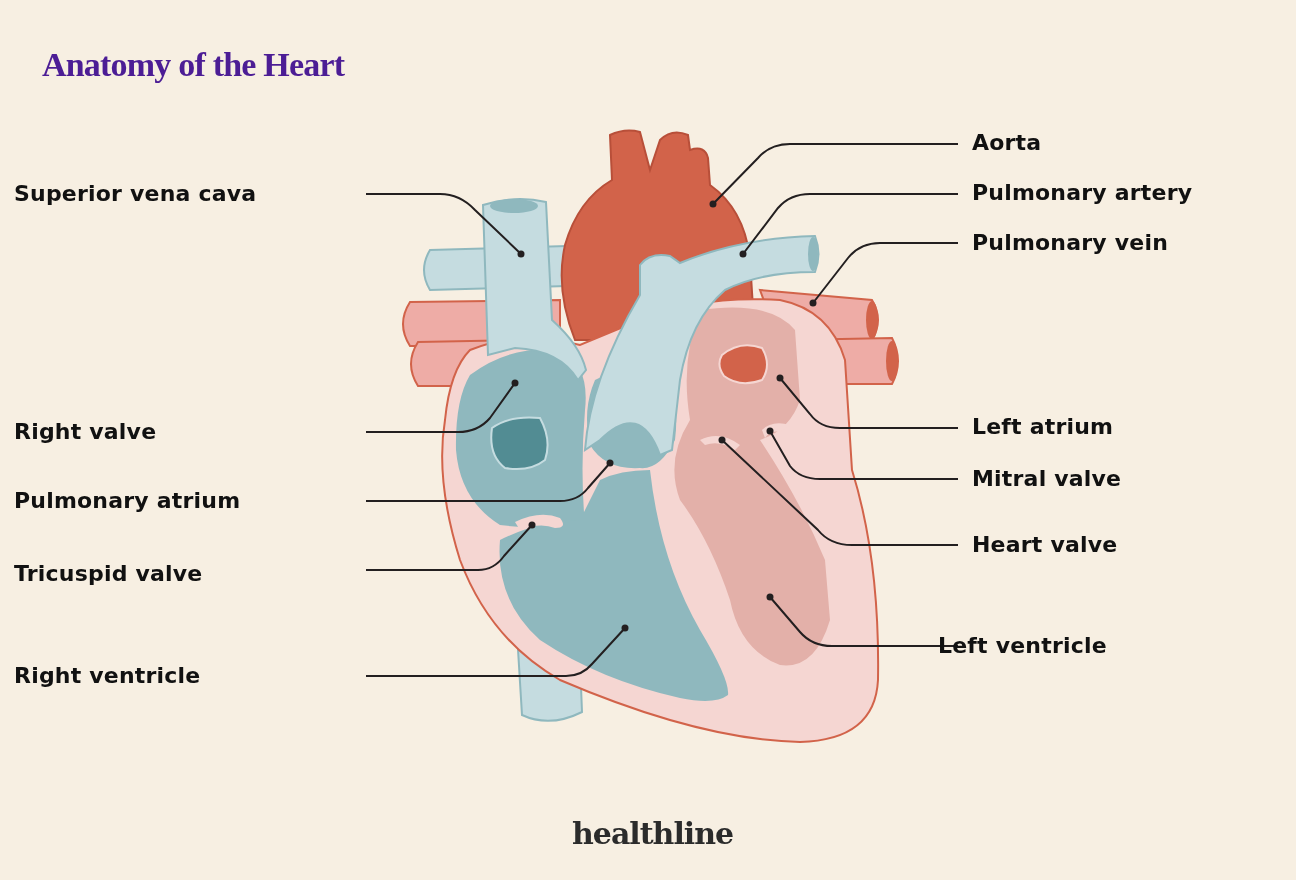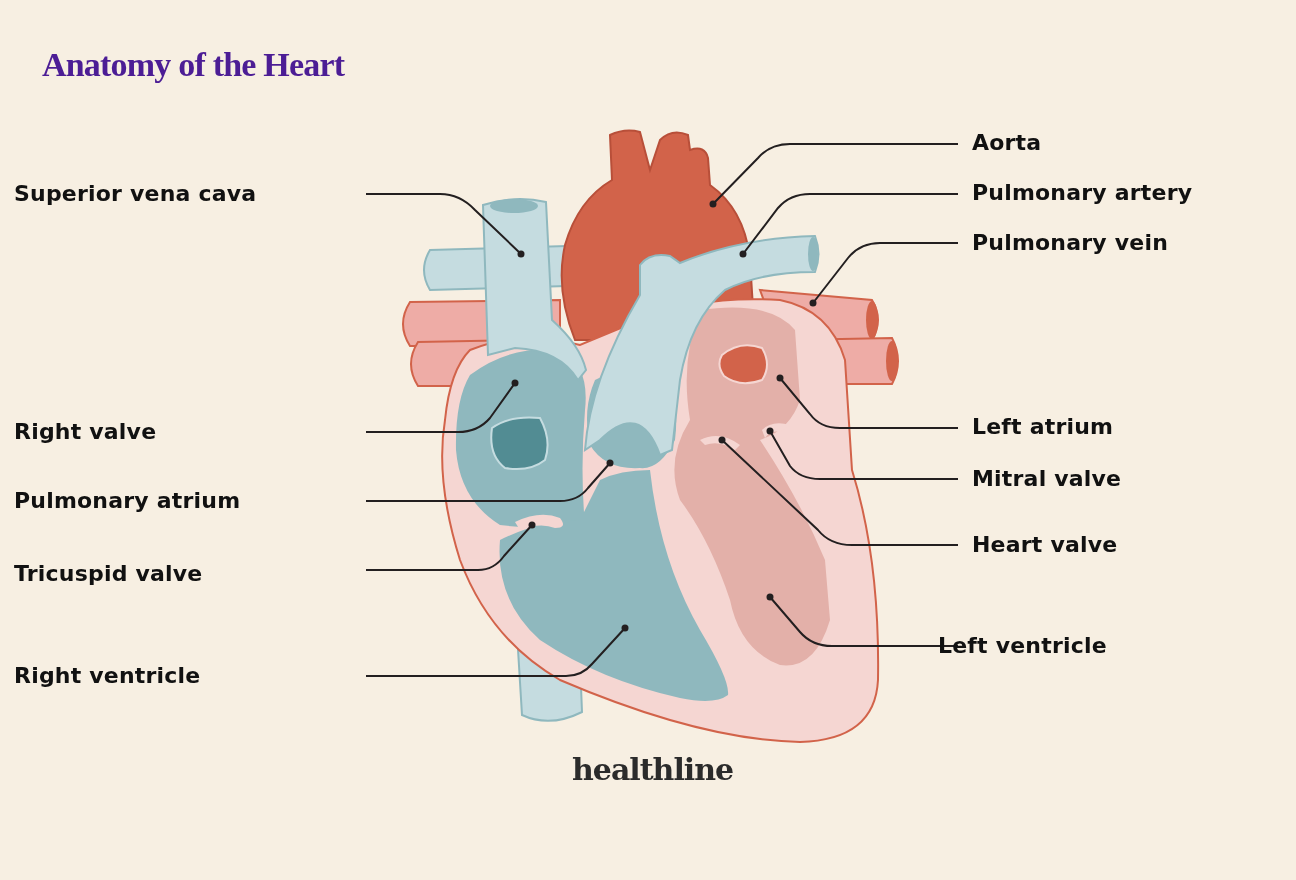--- a/index.html
+++ b/index.html
@@ -13,21 +13,21 @@
     }
     svg.diagram { position: absolute; left: 0; top: 0; }
     .label {
       position: absolute; font-size: 22px; font-weight: bold; color: #111;
       font-family: "DejaVu Sans", sans-serif; letter-spacing: 0.2px; white-space: nowrap;
       line-height: 26px;
     }
     .label.left { text-align: left; width: 340px; }
     .label.right { text-align: left; }
     .logo {
-      position: absolute; left: 572px; top: 752px; font-size: 30px; font-weight: bold;
+      position: absolute; left: 572px; top: 816px; font-size: 30px; font-weight: bold;
       font-family: "DejaVu Serif", serif; color: #2b2b2b; letter-spacing: -1px;
     }
   </style>
 </head>
 <body>
 
 <div class="title">Anatomy of the Heart</div>
 
 <svg class="diagram" width="1296" height="880" viewBox="0 0 1296 880">
 

